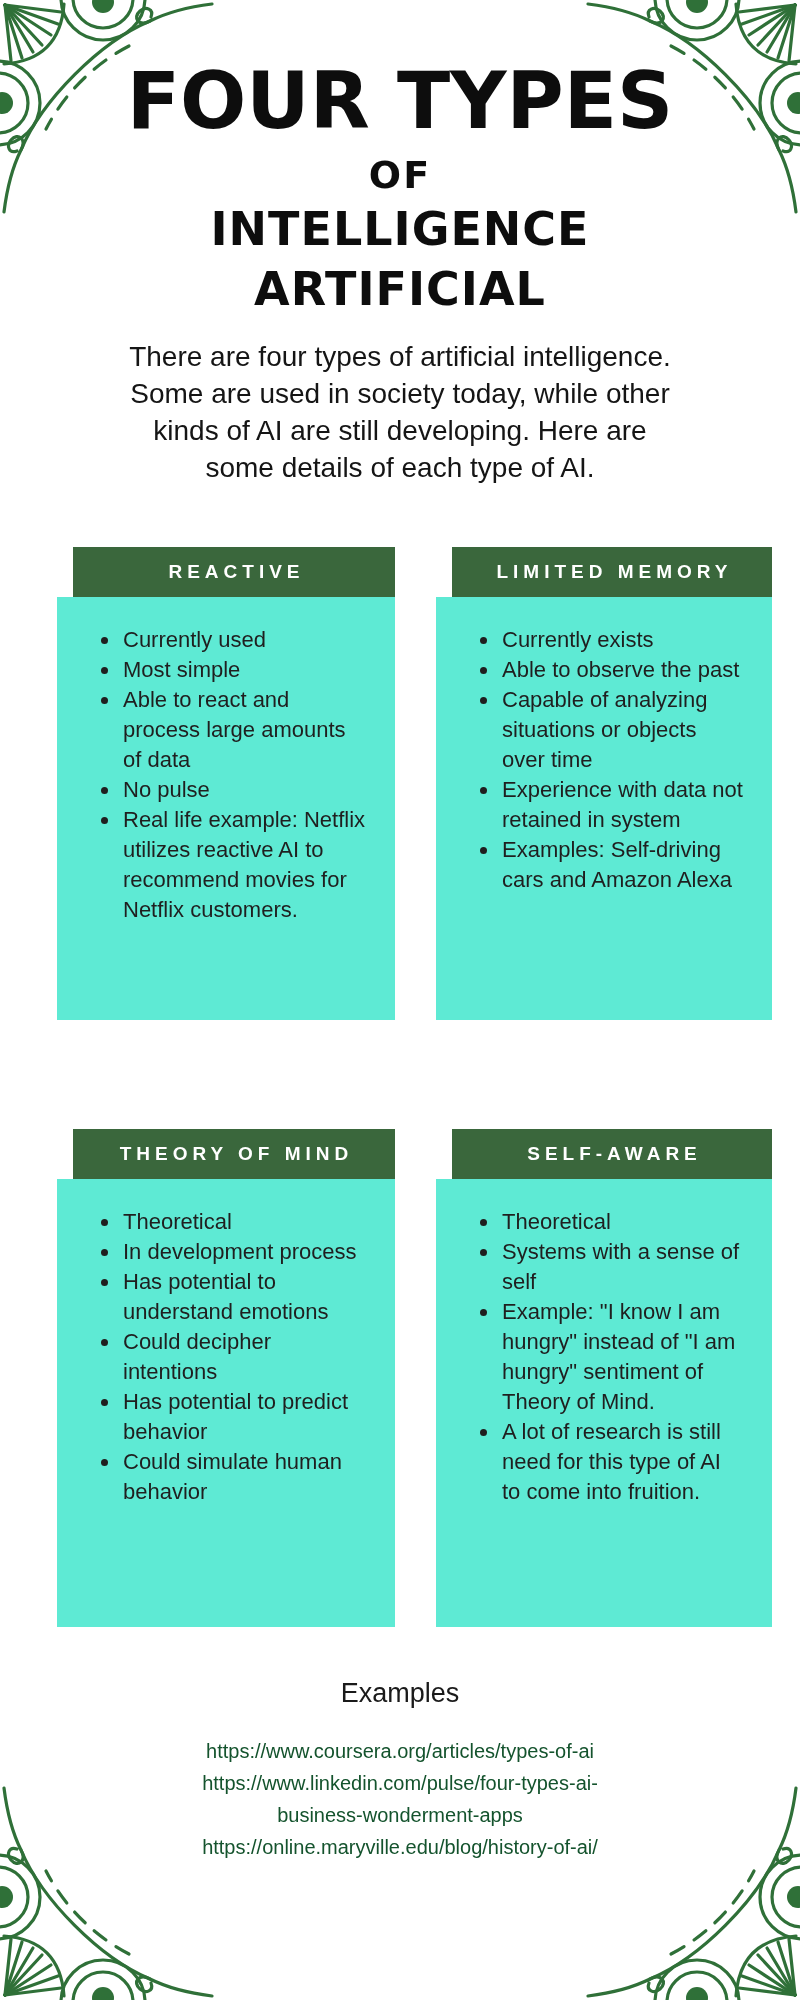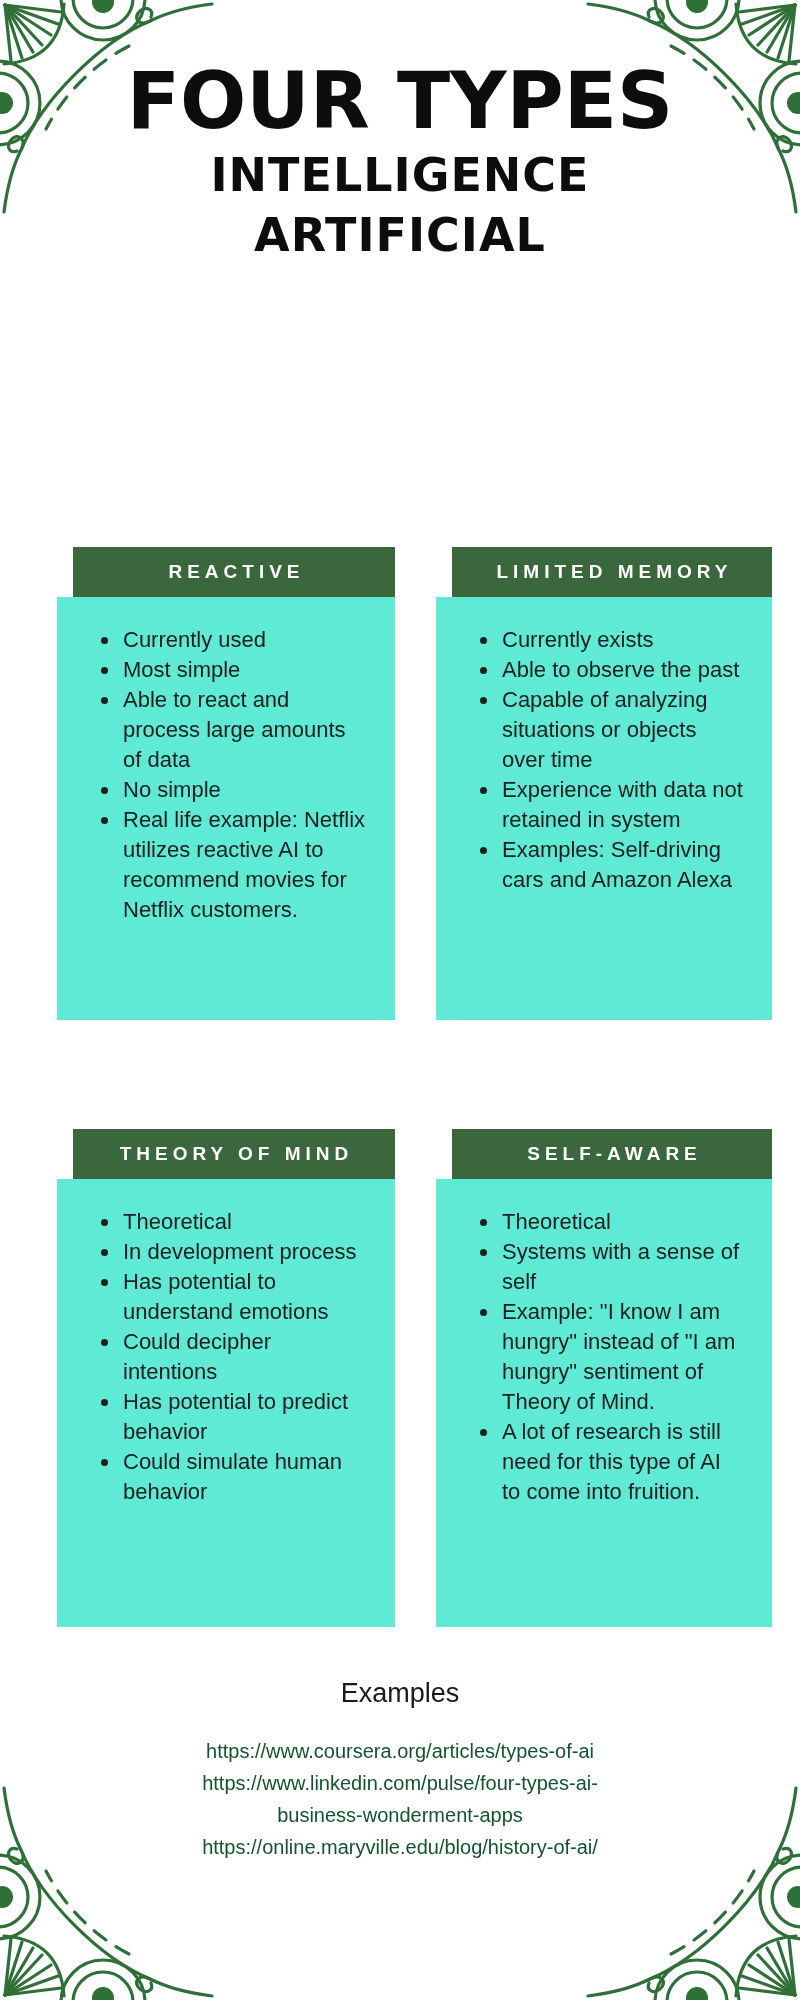--- a/index.html
+++ b/index.html
@@ -173,32 +173,34 @@
         <path d="M212,4 C188,7 166,13 150,21 C139,27 132,18 140,11 C146,6 154,9 151,17"></path>
         <path d="M4,212 C7,188 13,166 21,150 C27,139 18,132 11,140 C6,146 9,154 17,151"></path>
         <path d="M150,21 C100,42 42,100 21,150"></path>
         <path d="M129,46 C94,64 64,94 46,129" stroke-dasharray="15 12"></path>
       </g>
     </svg>
   </div>
 
   <header class="title-block">
     <h1 class="t-line t1">FOUR TYPES</h1>
+    <div class="t-line t2">OF</div>
     <div class="t-line t4">INTELLIGENCE</div>
     <div class="t-line t3">ARTIFICIAL</div>
+    <p class="intro">There are four types of artificial intelligence. Some are used in society today, while other kinds of AI are still developing. Here are some details of each type of AI.</p>
   </header>
 
   <section class="card" id="card-0">
     <div class="card-header">REACTIVE</div>
     <div class="card-body">
       <ul>
           <li>Currently used</li>
           <li>Most simple</li>
           <li>Able to react and process large amounts of data</li>
-          <li>No simple</li>
+          <li>No pulse</li>
           <li>Real life example: Netflix utilizes reactive AI to recommend movies for Netflix customers.</li>
         </ul>
     </div>
   </section>
 
   <section class="card" id="card-1">
     <div class="card-header">LIMITED MEMORY</div>
     <div class="card-body">
       <ul>
           <li>Currently exists</li>

